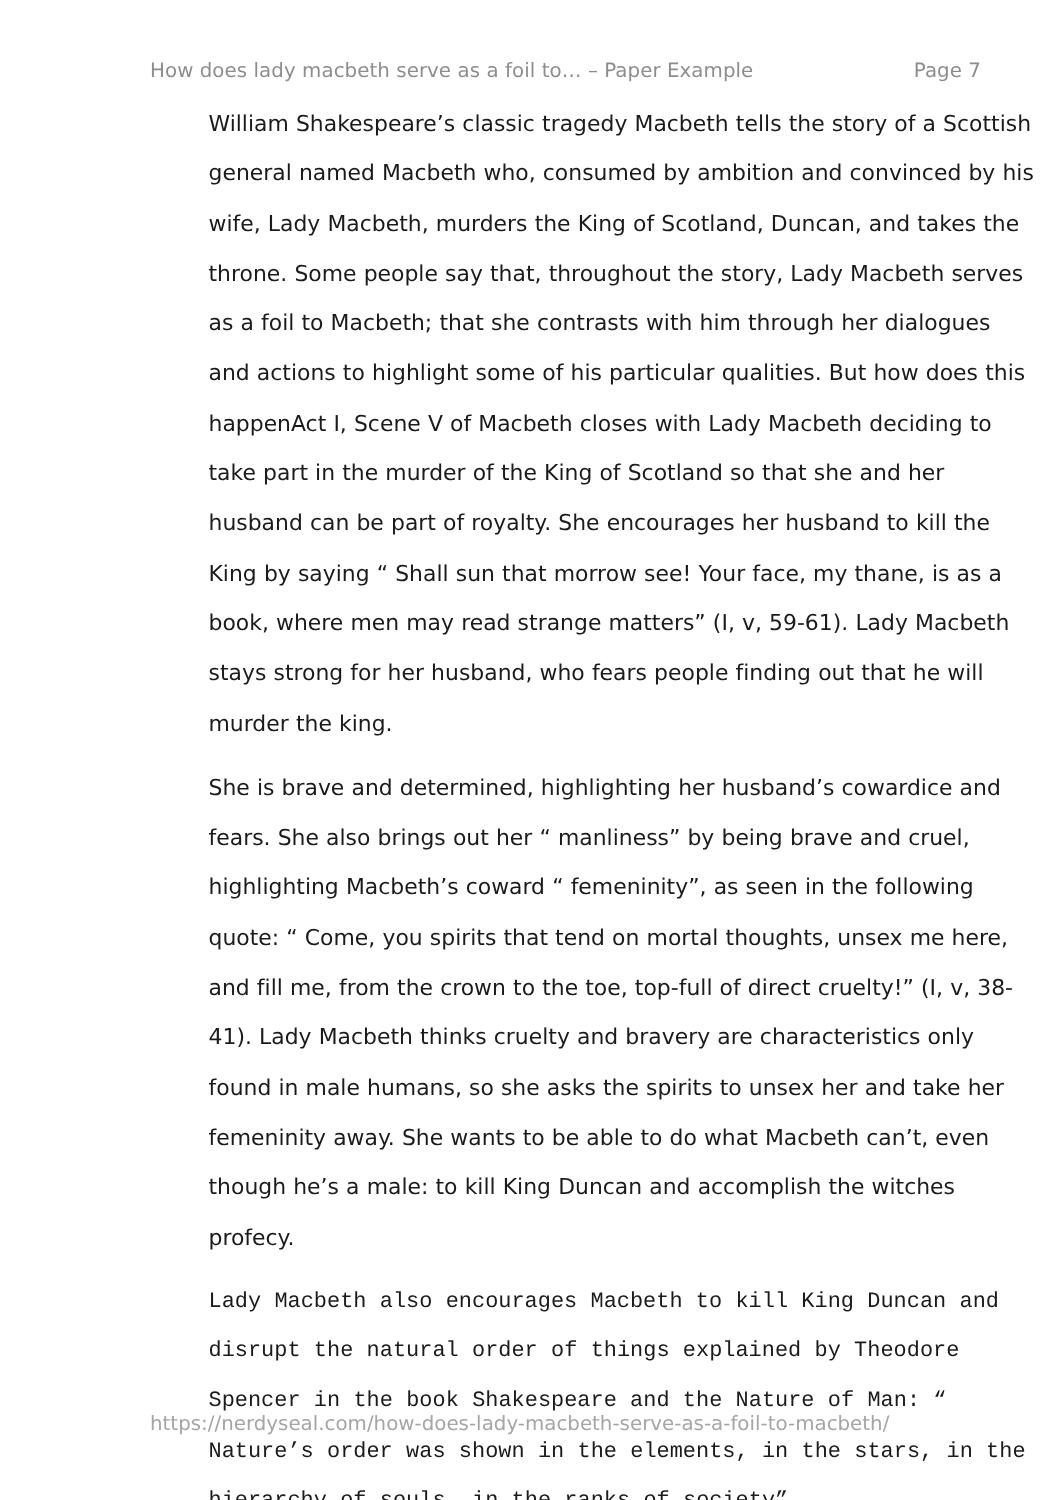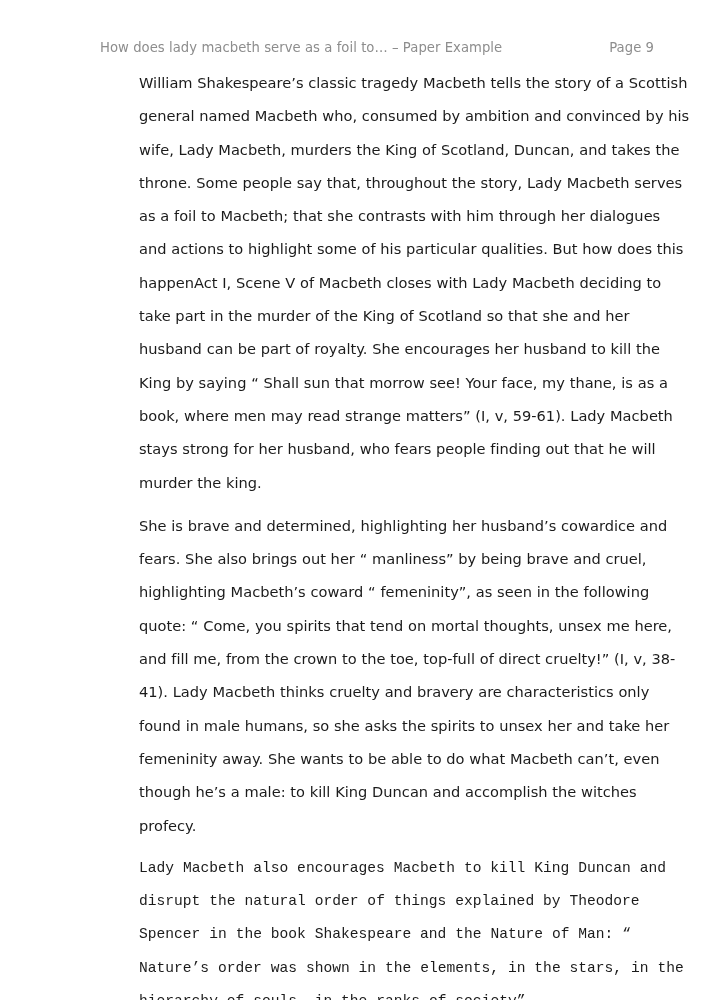--- a/index.html
+++ b/index.html
@@ -74,23 +74,24 @@
     text-decoration: none;
   }
 </style>
 </head>
 <body>
 
 <div class="page">
 
   <div class="running-head">
     <span class="running-head-title">How does lady macbeth serve as a foil to… – Paper Example</span>
-    <span class="running-head-page">Page 9</span>
+    <span class="running-head-page">Page 7</span>
   </div>
 
   <div class="body-copy">
     <p>William Shakespeare’s classic tragedy Macbeth tells the story of a Scottish general named Macbeth who, consumed by ambition and convinced by his wife, Lady Macbeth, murders the King of Scotland, Duncan, and takes the throne. Some people say that, throughout the story, Lady Macbeth serves as a foil to Macbeth; that she contrasts with him through her dialogues and actions to highlight some of his particular qualities. But how does this happenAct I, Scene V of Macbeth closes with Lady Macbeth deciding to take part in the murder of the King of Scotland so that she and her husband can be part of royalty. She encourages her husband to kill the King by saying “ Shall sun that morrow see! Your face, my thane, is as a book, where men may read strange matters” (I, v, 59-61). Lady Macbeth stays strong for her husband, who fears people finding out that he will murder the king.</p>
     <p>She is brave and determined, highlighting her husband’s cowardice and fears. She also brings out her “ manliness” by being brave and cruel, highlighting Macbeth’s coward “ femeninity”, as seen in the following quote: “ Come, you spirits that tend on mortal thoughts, unsex me here, and fill me, from the crown to the toe, top-full of direct cruelty!” (I, v, 38-41). Lady Macbeth thinks cruelty and bravery are characteristics only found in male humans, so she asks the spirits to unsex her and take her femeninity away. She wants to be able to do what Macbeth can’t, even though he’s a male: to kill King Duncan and accomplish the witches profecy.</p>
     <p>Lady Macbeth also encourages Macbeth to kill King Duncan and disrupt the natural order of things explained by Theodore Spencer in the book Shakespeare and the Nature of Man: “ Nature’s order was shown in the elements, in the stars, in the hierarchy of souls, in the ranks of society”</p>
   </div>
 
+  <a class="source-url" href="#">https://nerdyseal.com/how-does-lady-macbeth-serve-as-a-foil-to-macbeth/</a>
 
 </div>
 
 </body></html>

